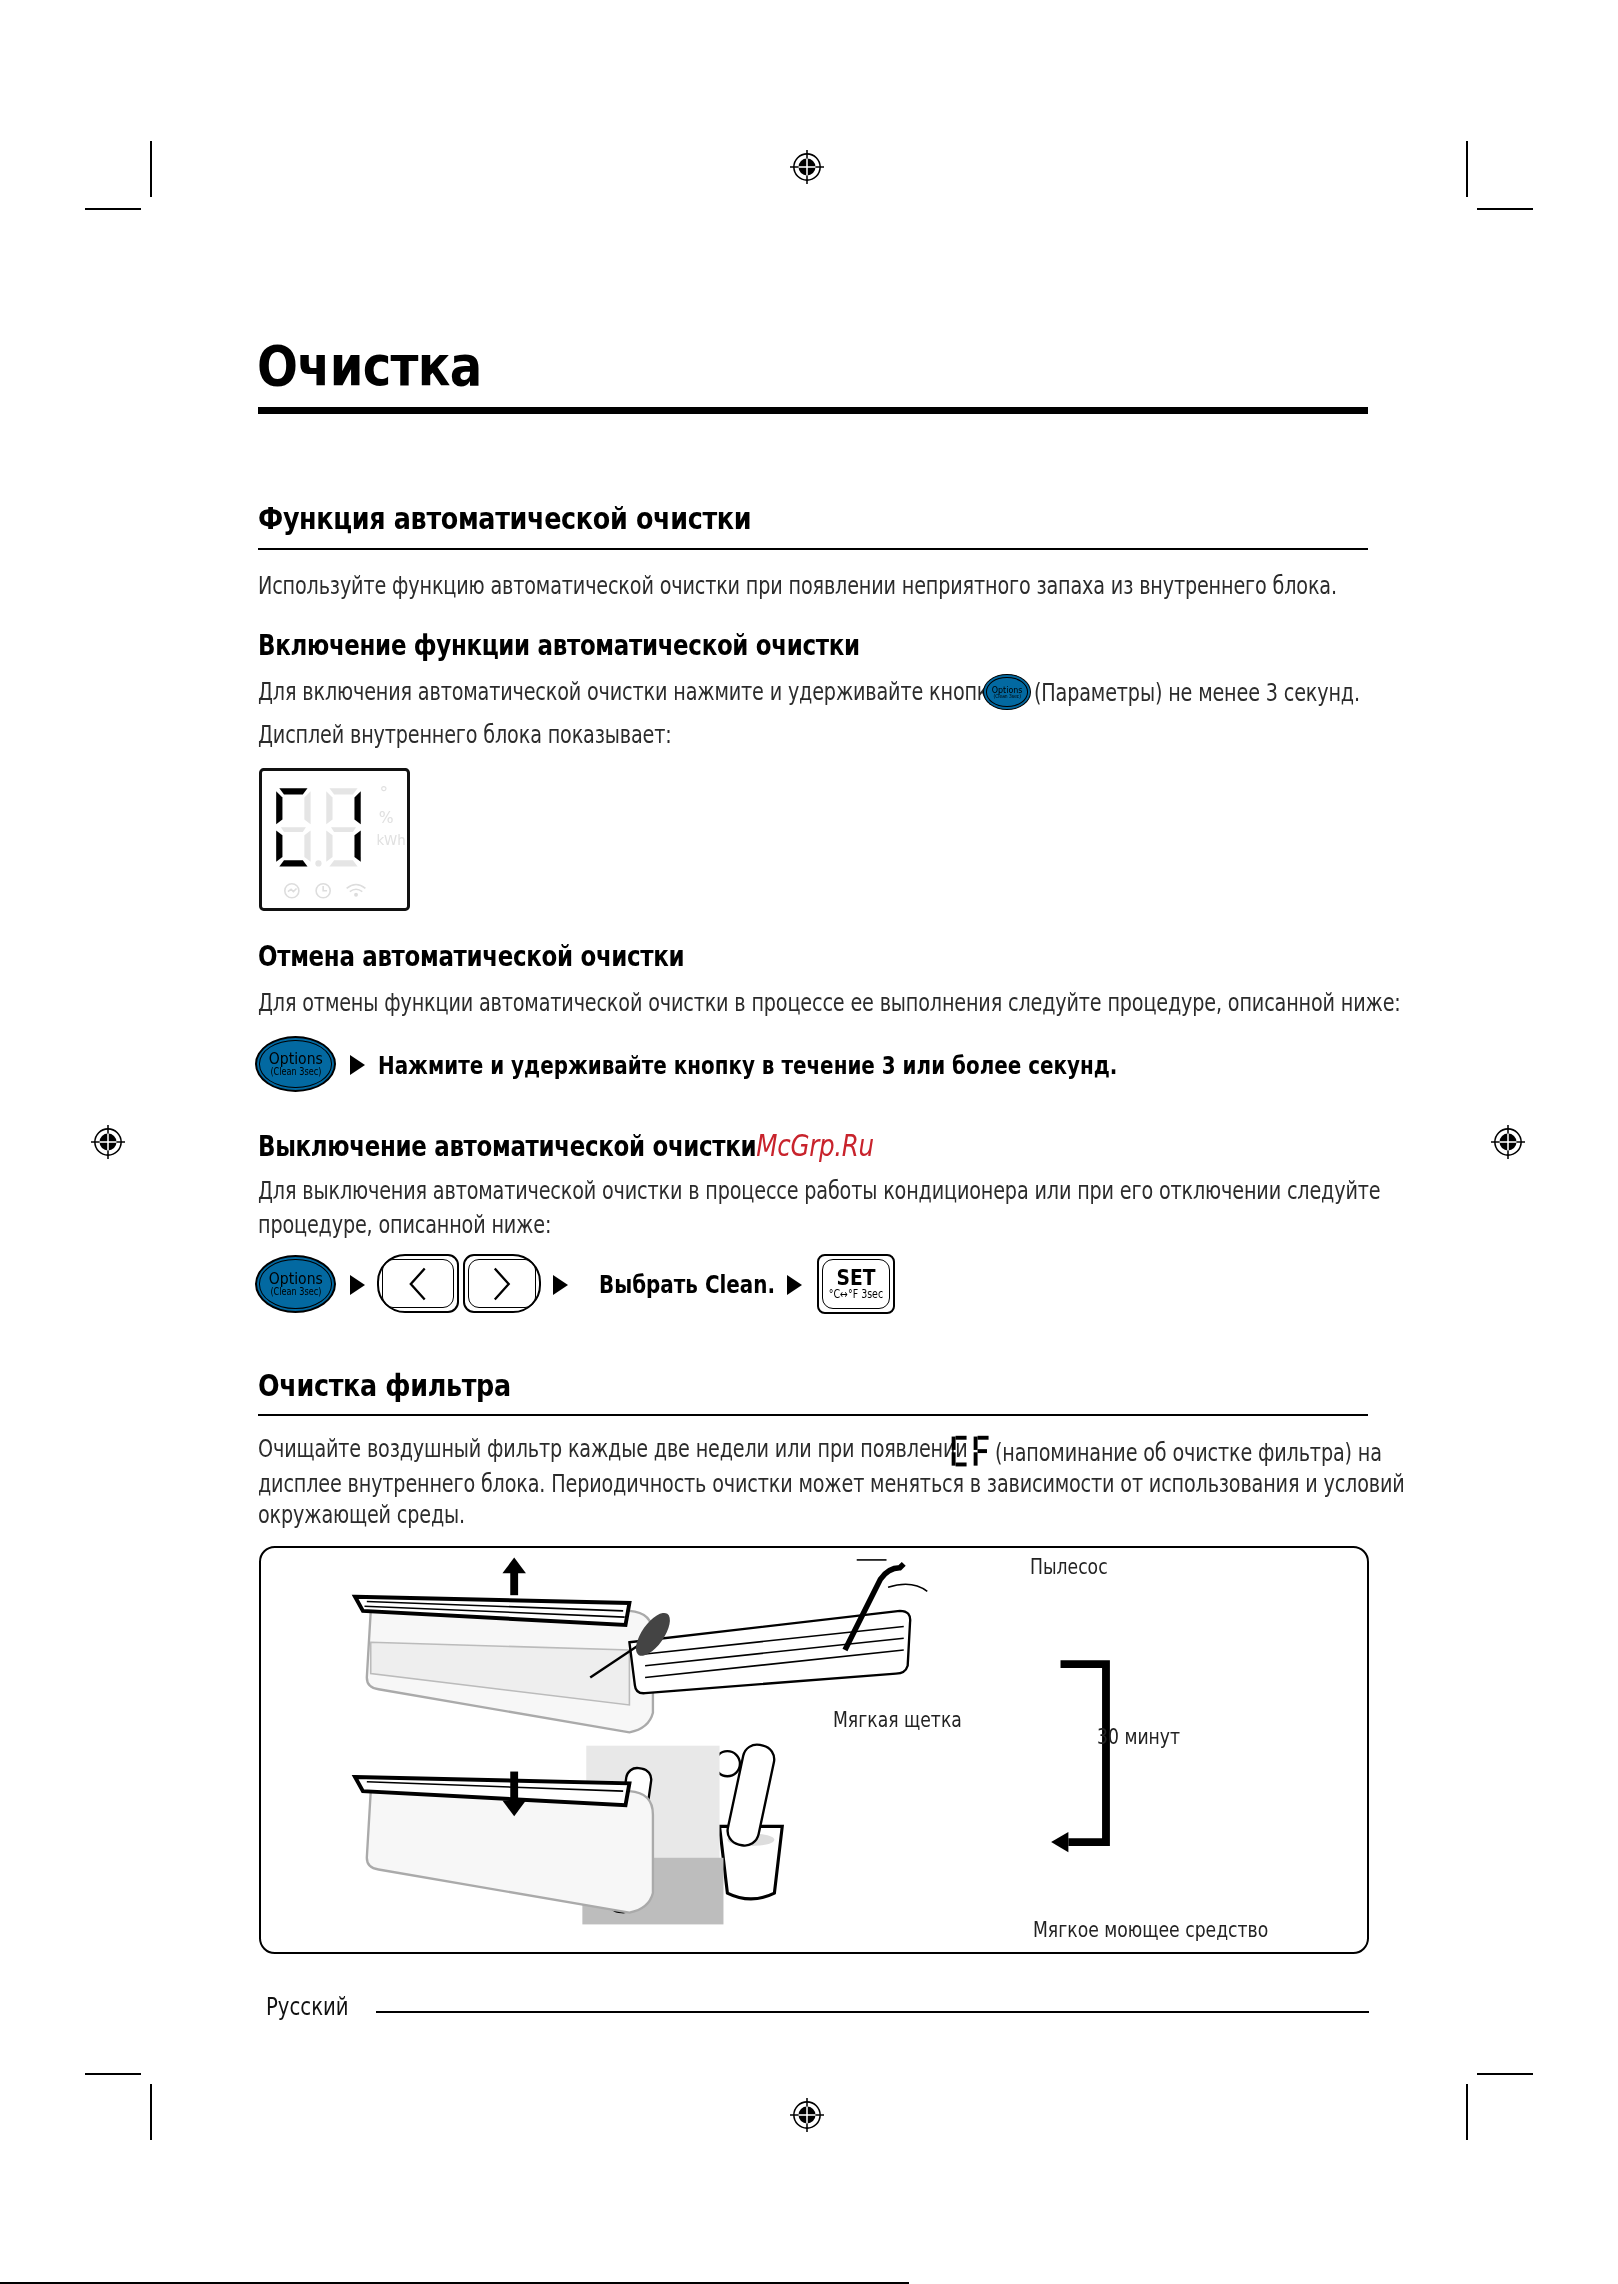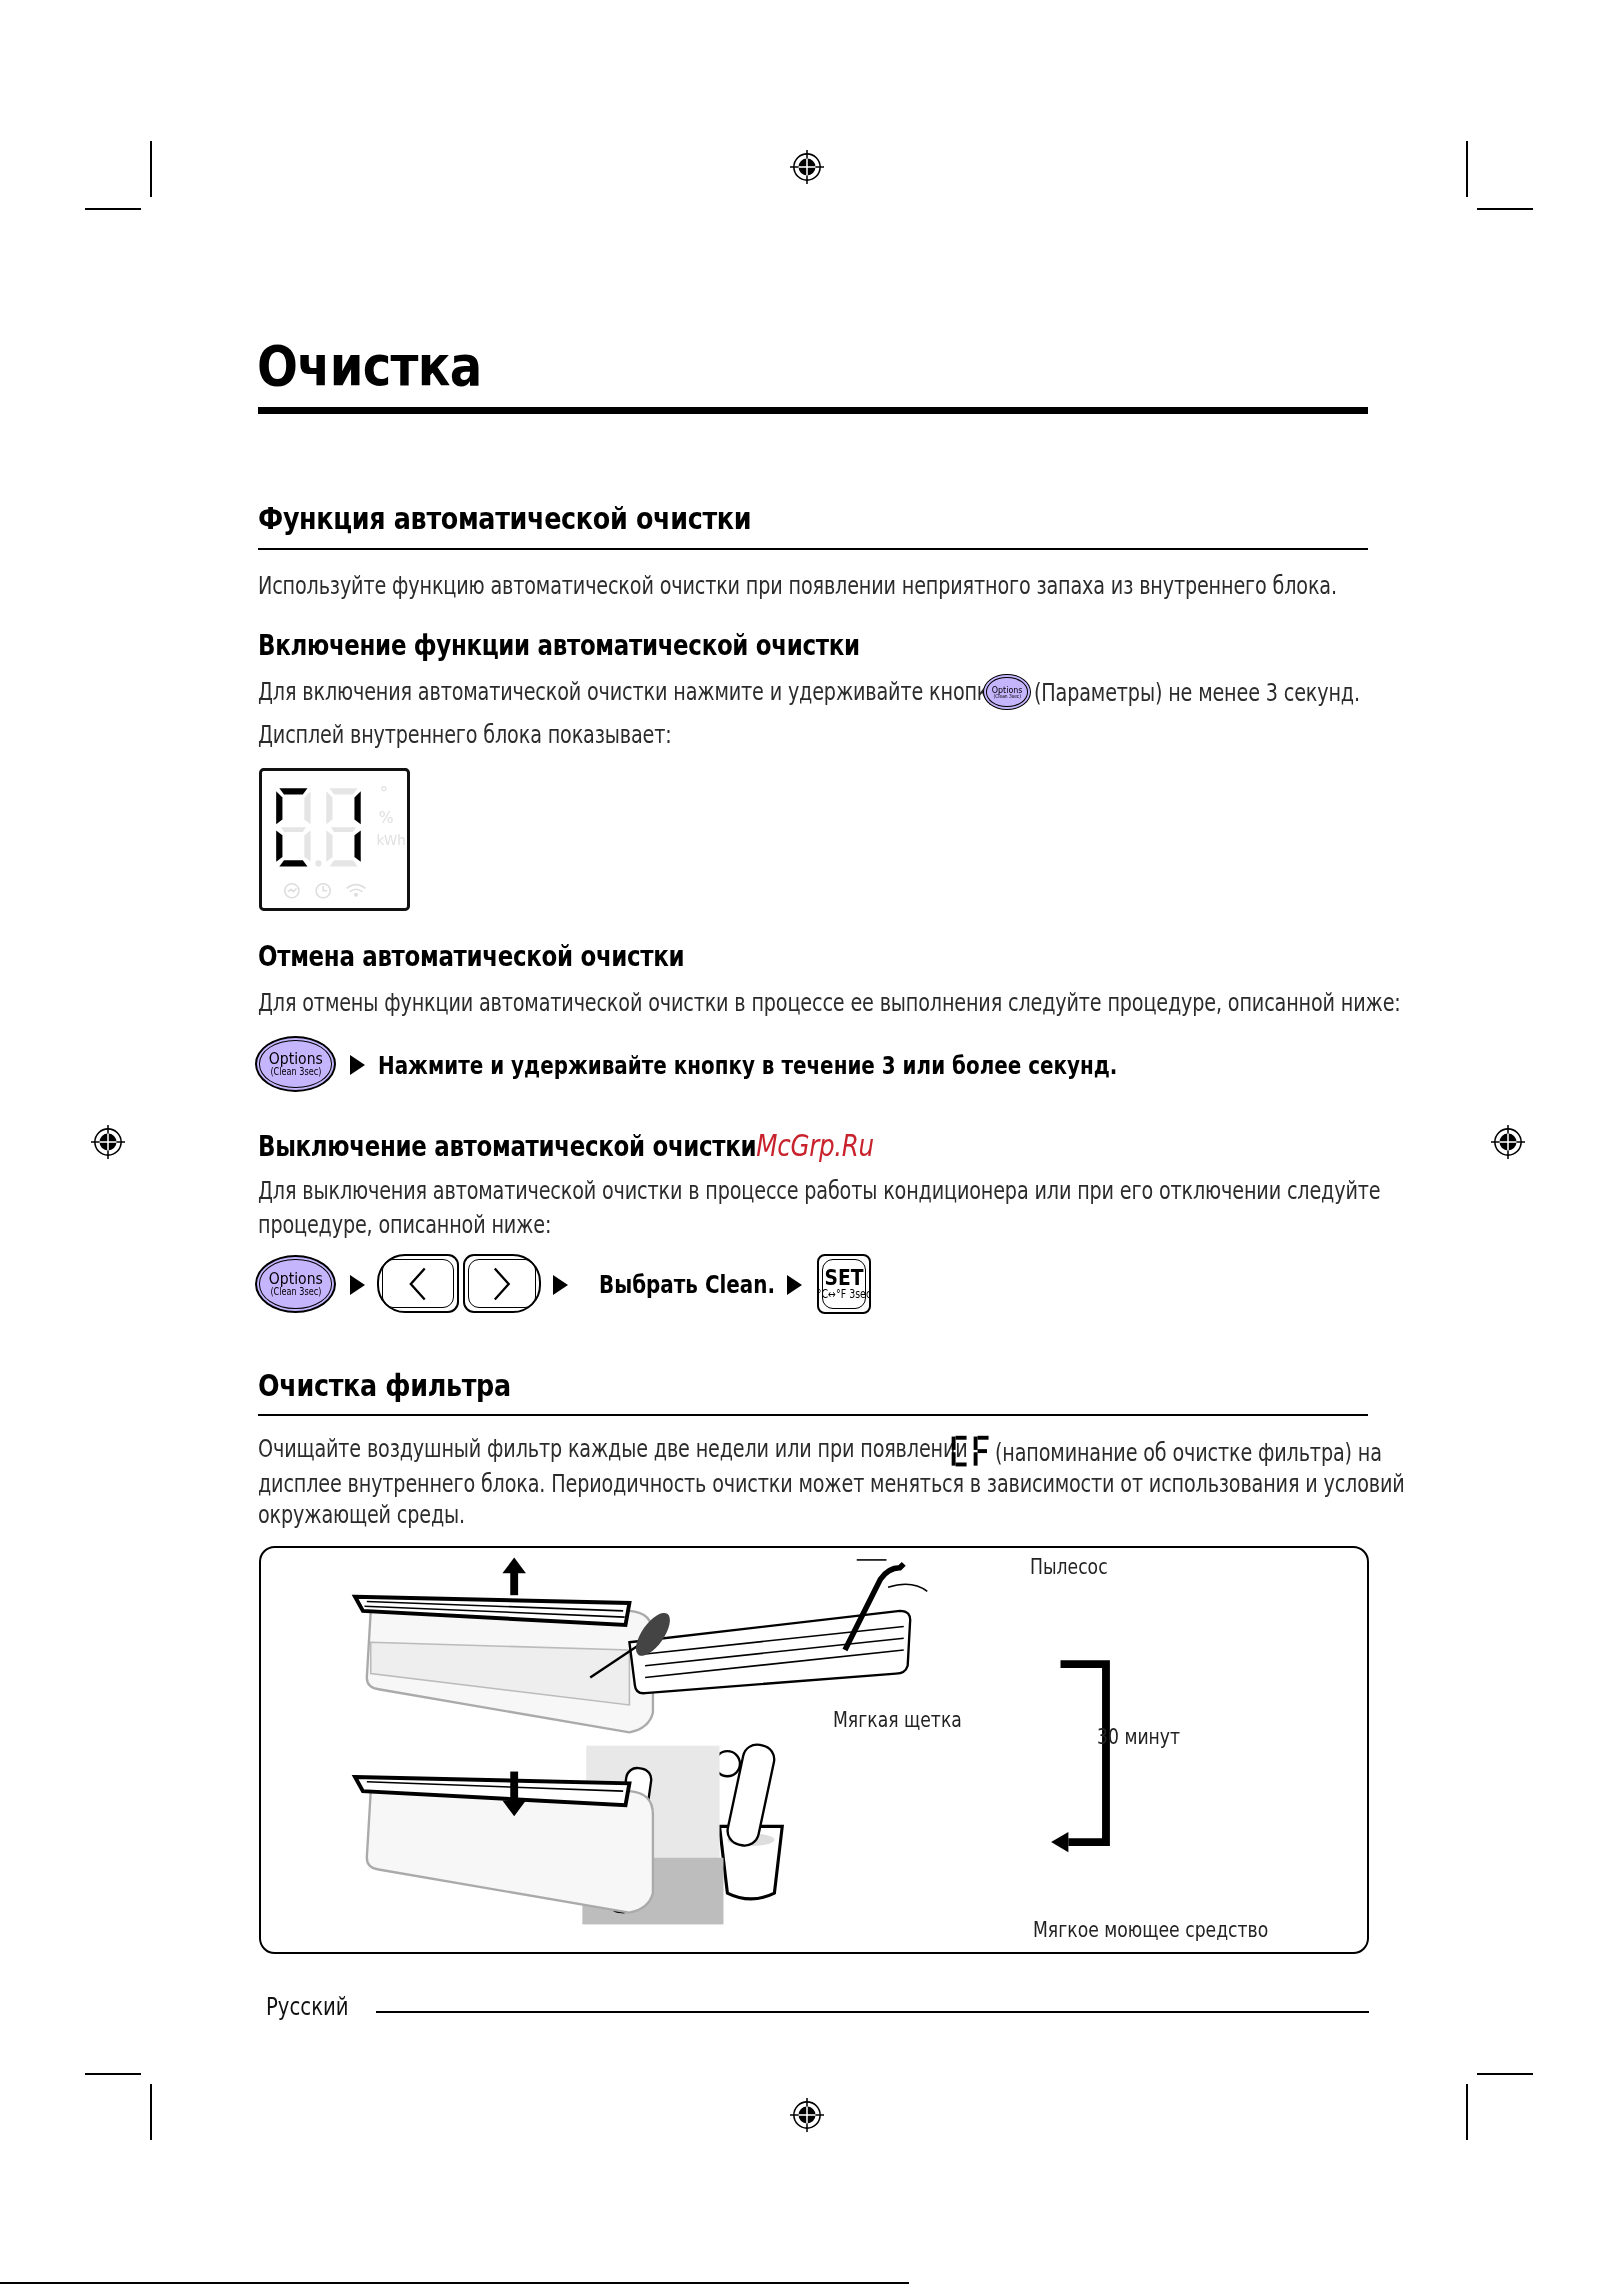--- a/index.html
+++ b/index.html
@@ -16,21 +16,21 @@
         transform: scaleX(0.82); transform-origin: left top; white-space: nowrap; letter-spacing: -0.4px; }
   .rule-thin { height: 2.4px; background: #000; left: 258px; width: 1110px; }
   .h3 { font-size: 28px; font-weight: 700; font-family: "DejaVu Sans", sans-serif;
         transform: scaleX(0.82); transform-origin: left top; white-space: nowrap; letter-spacing: -0.4px; }
   .body { font-size: 24px; color: #2b2b2b; font-family: "DejaVu Sans", sans-serif; font-weight: 400;
           transform: scaleX(0.80); transform-origin: left top; white-space: nowrap; letter-spacing: -0.2px; }
   .bold-line { font-size: 24px; font-weight: 700; font-family: "DejaVu Sans", sans-serif;
                transform: scaleX(0.83); transform-origin: left top; white-space: nowrap; }
   .watermark { color: #c8232c; font-style: italic; font-weight: 400; font-family: "DejaVu Sans", sans-serif; font-size: 30px; }
   .btn-round { position: absolute; border: 2.4px solid #000; border-radius: 50%/50%; box-sizing: border-box;
-               display: flex; flex-direction: column; align-items: center; justify-content: center; background: #c4b5fd; }
+               display: flex; flex-direction: column; align-items: center; justify-content: center; background: #0369a1; }
   .btn-round::after { content: ""; position: absolute; inset: 2.4px; border: 1.6px solid #000; border-radius: 50%; }
   .btn-sq { position: absolute; border: 2.4px solid #000; border-radius: 14px; box-sizing: border-box; background: #fff;
             display: flex; align-items: center; justify-content: center; }
   .btn-sq::after { content: ""; position: absolute; inset: 3.1px; border: 1.6px solid #000; border-radius: 11px; }
   .opt-main { font-family: "DejaVu Sans", sans-serif; line-height: 1; transform: scaleX(0.85); }
   .opt-sub { font-family: "DejaVu Sans", sans-serif; line-height: 1; transform: scaleX(0.8); white-space: nowrap; }
   .tri { position: absolute; width: 0; height: 0; border-top: 10.2px solid transparent; border-bottom: 10.2px solid transparent; border-left: 15.7px solid #000; }
   .seg-on { fill: #000; } .seg-off { fill: #e5e5e5; }
   .lcd-box { left: 259px; top: 768px; width: 151px; height: 143px; border: 3.1px solid #111; border-radius: 4.7px; box-sizing: border-box; }
   .illus { left: 259px; top: 1546px; width: 1110px; height: 408px; border: 2.4px solid #000; border-radius: 15.7px; box-sizing: border-box; }
@@ -166,21 +166,21 @@
     </svg>
 </div>
 <div class="btn-sq" style="left:463px;top:1254px;width:78px;height:59px;border-radius:11px 28px 28px 11px;">
   <svg width="23.5" height="34" viewBox="0 0 30 44">
       <polyline points="6,2 24,22 6,42" fill="none" stroke="#000" stroke-width="3"></polyline>
     </svg>
 </div>
 <div class="tri" style="left:553px;top:1275px;"></div>
 <div class="abs bold-line" style="left:599px;top:1271px;">Выбрать Clean.</div>
 <div class="tri" style="left:787px;top:1275px;"></div>
-<div class="btn-sq" style="left:817px;top:1254px;width:54px;height:60px;flex-direction:column;border-radius:7.8px;">
+<div class="btn-sq" style="left:817px;top:1254px;width:78px;height:60px;flex-direction:column;border-radius:7.8px;">
   <span class="opt-main" style="font-size:22px;font-weight:700;">SET</span>
   <span class="opt-sub" style="font-size:11.8px;">°C↔°F 3sec</span>
 </div>
 
 <div class="abs h2" style="left:258px;top:1367px;">Очистка фильтра</div>
 <div class="abs rule-thin" style="top:1414px;"></div>
 <div class="abs" style="left:258px;top:1435px;height:33px;">
   <span class="body" style="position:absolute;left:0;top:0;">Очищайте воздушный фильтр каждые две недели или при появлении</span>
 </div>
 <svg class="abs" style="left:950px;top:1435px;" width="41" height="33" viewBox="0 0 52 42">

